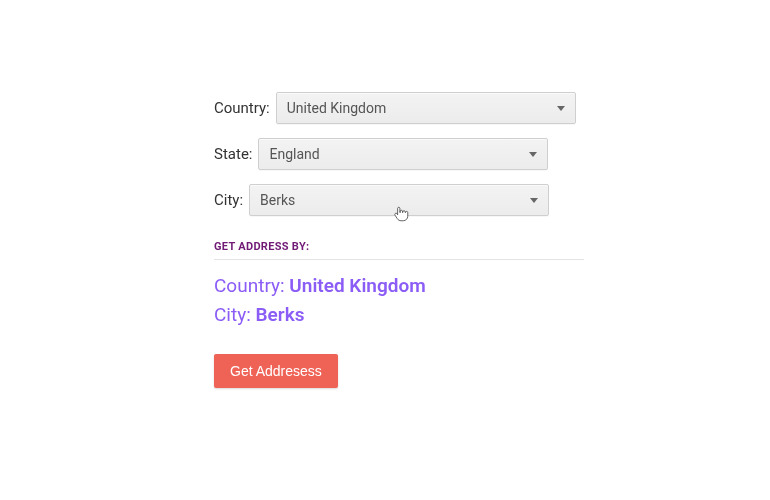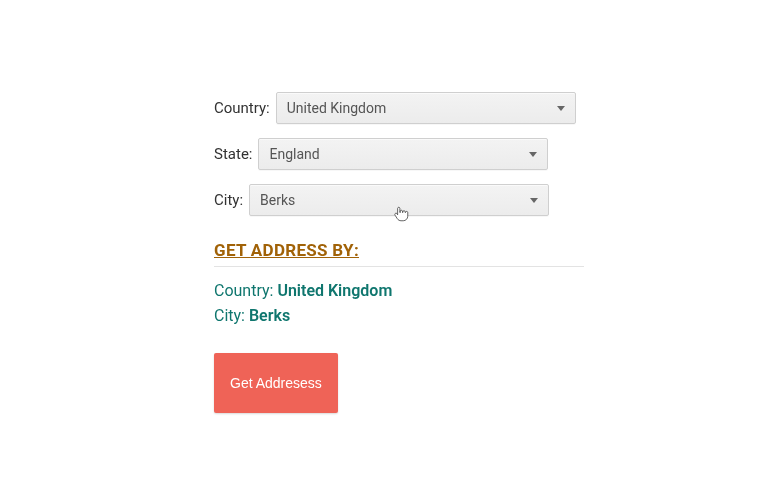--- a/index.html
+++ b/index.html
@@ -48,46 +48,45 @@
     font-size: 14px;
     color: #555;
   }
   .caret {
     width: 0; height: 0;
     border-left: 4px solid transparent;
     border-right: 4px solid transparent;
     border-top: 5px solid #666;
   }
   .section-title {
-    font-size: 17px;
+    font-size: 11px;
     font-weight: 700;
     letter-spacing: 0.3px;
-    color: #a16207;
+    color: #701a75;
     margin-top: 24px;
     margin-bottom: 6px;
-    text-decoration: underline;
   }
   hr.rule {
     border: none;
     border-top: 1px solid #e3e3e3;
     margin: 0 0 14px 0;
   }
   .info-line {
-    font-size: 16px;
-    color: #0f766e;
+    font-size: 19px;
+    color: #8b5cf6;
     margin: 6px 0;
   }
   .info-line b { font-weight: 600; }
   .btn {
     display: inline-block;
     margin-top: 22px;
     background: #ef6357;
     color: #fff;
     font-size: 14px;
-    padding: 22px 16px;
+    padding: 9px 16px;
     border: none;
     border-radius: 2px;
     cursor: pointer;
     box-shadow: 0 1px 2px rgba(0,0,0,0.15);
   }
   .cursor {
     position: absolute;
     left: 392px;
     top: 205px;
     width: 18px;

